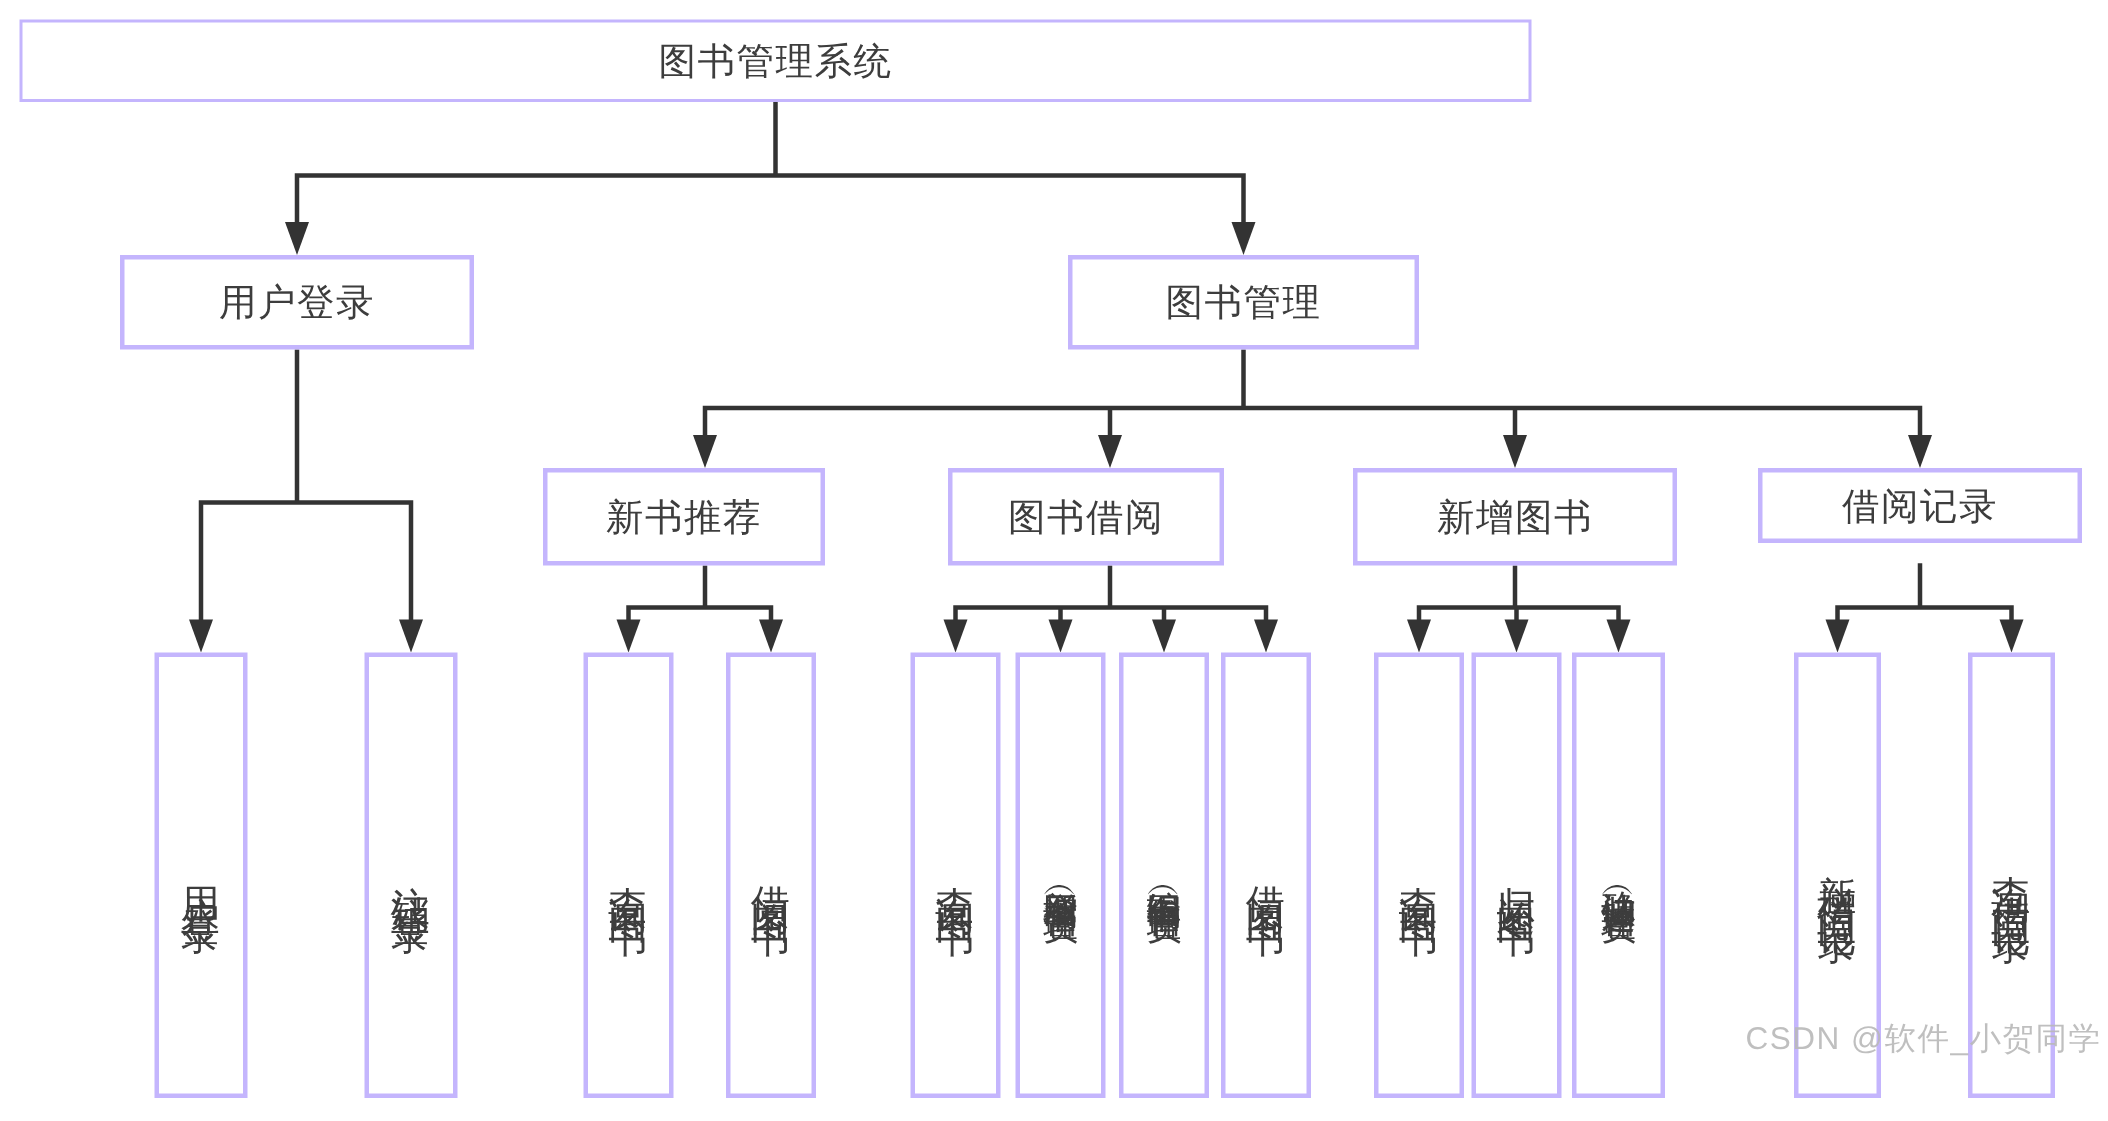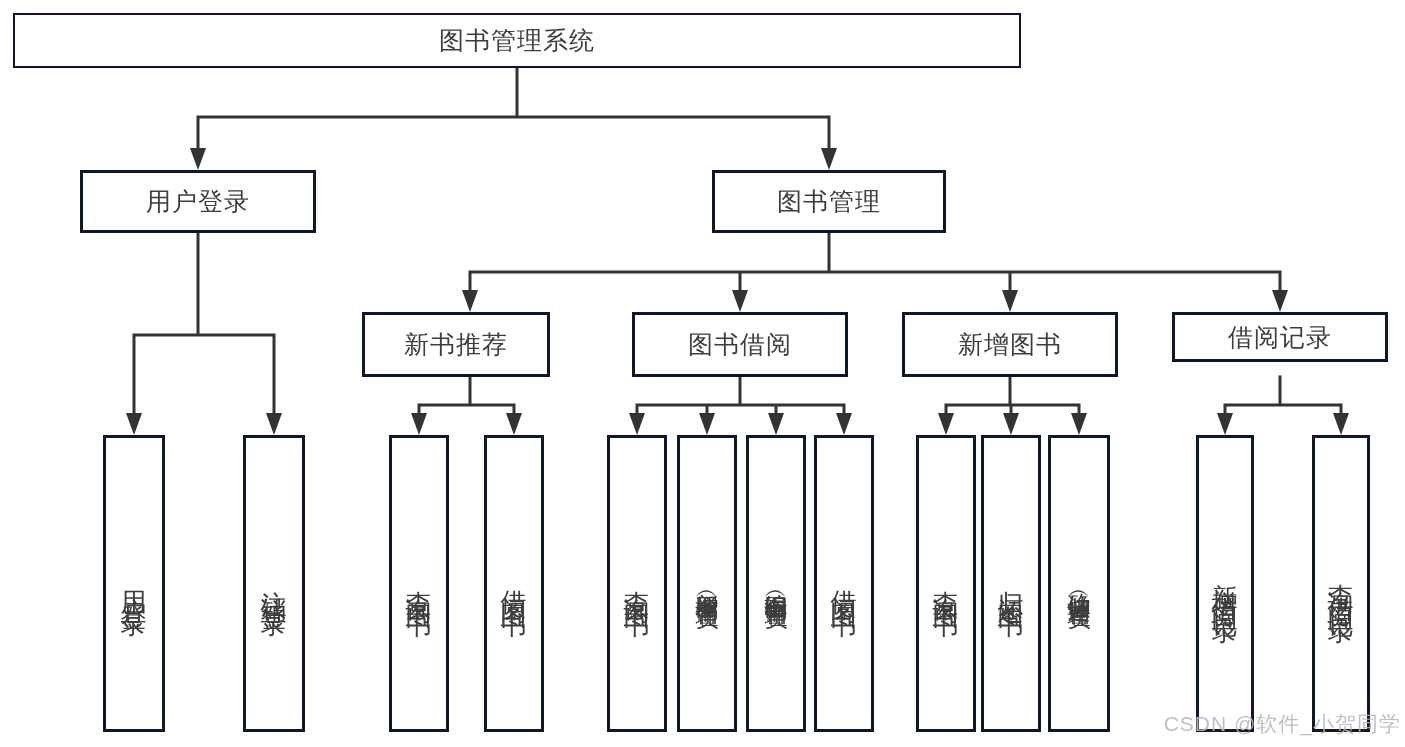--- a/index.html
+++ b/index.html
@@ -20,21 +20,21 @@
     left: 0;
     top: 0;
     width: 1405px;
     height: 747px;
     z-index: 1;
   }
   .node {
     position: absolute;
     box-sizing: border-box;
     background: #ffffff;
-    border: 3px solid #0f172a;
+    border: 3px solid #c4b5fd;
     color: #3d3d3d;
     display: flex;
     align-items: center;
     justify-content: center;
     z-index: 2;
   }
   .hbox {
     font-size: 25px;
     letter-spacing: 1px;
     white-space: nowrap;
@@ -50,21 +50,21 @@
     line-height: 1;
     overflow: hidden;
   }
   .vbox.tight {
     font-size: 23px;
     letter-spacing: 2px;
   }
   .watermark {
     position: absolute;
     right: 4px;
-    top: 710px;
+    top: 678px;
     z-index: 5;
     font-size: 21px;
     letter-spacing: 1px;
     color: #b9b9b9;
     opacity: 0.9;
     white-space: nowrap;
   }
 </style>
 </head>
 <body>
@@ -110,21 +110,21 @@
       <polygon points="1333,413 1349,413 1341,435"></polygon>
     </g>
   </svg>
 
   <div class="node hbox root" style="left:13px; top:13px; width:1008px; height:55px;">图书管理系统</div>
 
   <div class="node hbox" style="left:80px; top:170px; width:236px; height:63px;">用户登录</div>
   <div class="node hbox" style="left:712px; top:170px; width:234px; height:63px;">图书管理</div>
 
   <div class="node hbox" style="left:362px; top:312px; width:188px; height:65px;">新书推荐</div>
-  <div class="node hbox" style="left:632px; top:312px; width:216px; height:65px;">图书借阅</div>
+  <div class="node hbox" style="left:632px; top:312px; width:184px; height:65px;">图书借阅</div>
   <div class="node hbox" style="left:902px; top:312px; width:216px; height:65px;">新增图书</div>
   <div class="node hbox" style="left:1172px; top:312px; width:216px; height:50px;">借阅记录</div>
 
   <div class="node vbox" style="left:103px; top:435px; width:62px; height:297px;">用户登录</div>
   <div class="node vbox" style="left:243px; top:435px; width:62px; height:297px;">注销登录</div>
 
   <div class="node vbox" style="left:389px; top:435px; width:60px; height:297px;">查询图书</div>
   <div class="node vbox" style="left:484px; top:435px; width:60px; height:297px;">借阅图书</div>
 
   <div class="node vbox" style="left:607px; top:435px; width:60px; height:297px;">查询图书</div>

